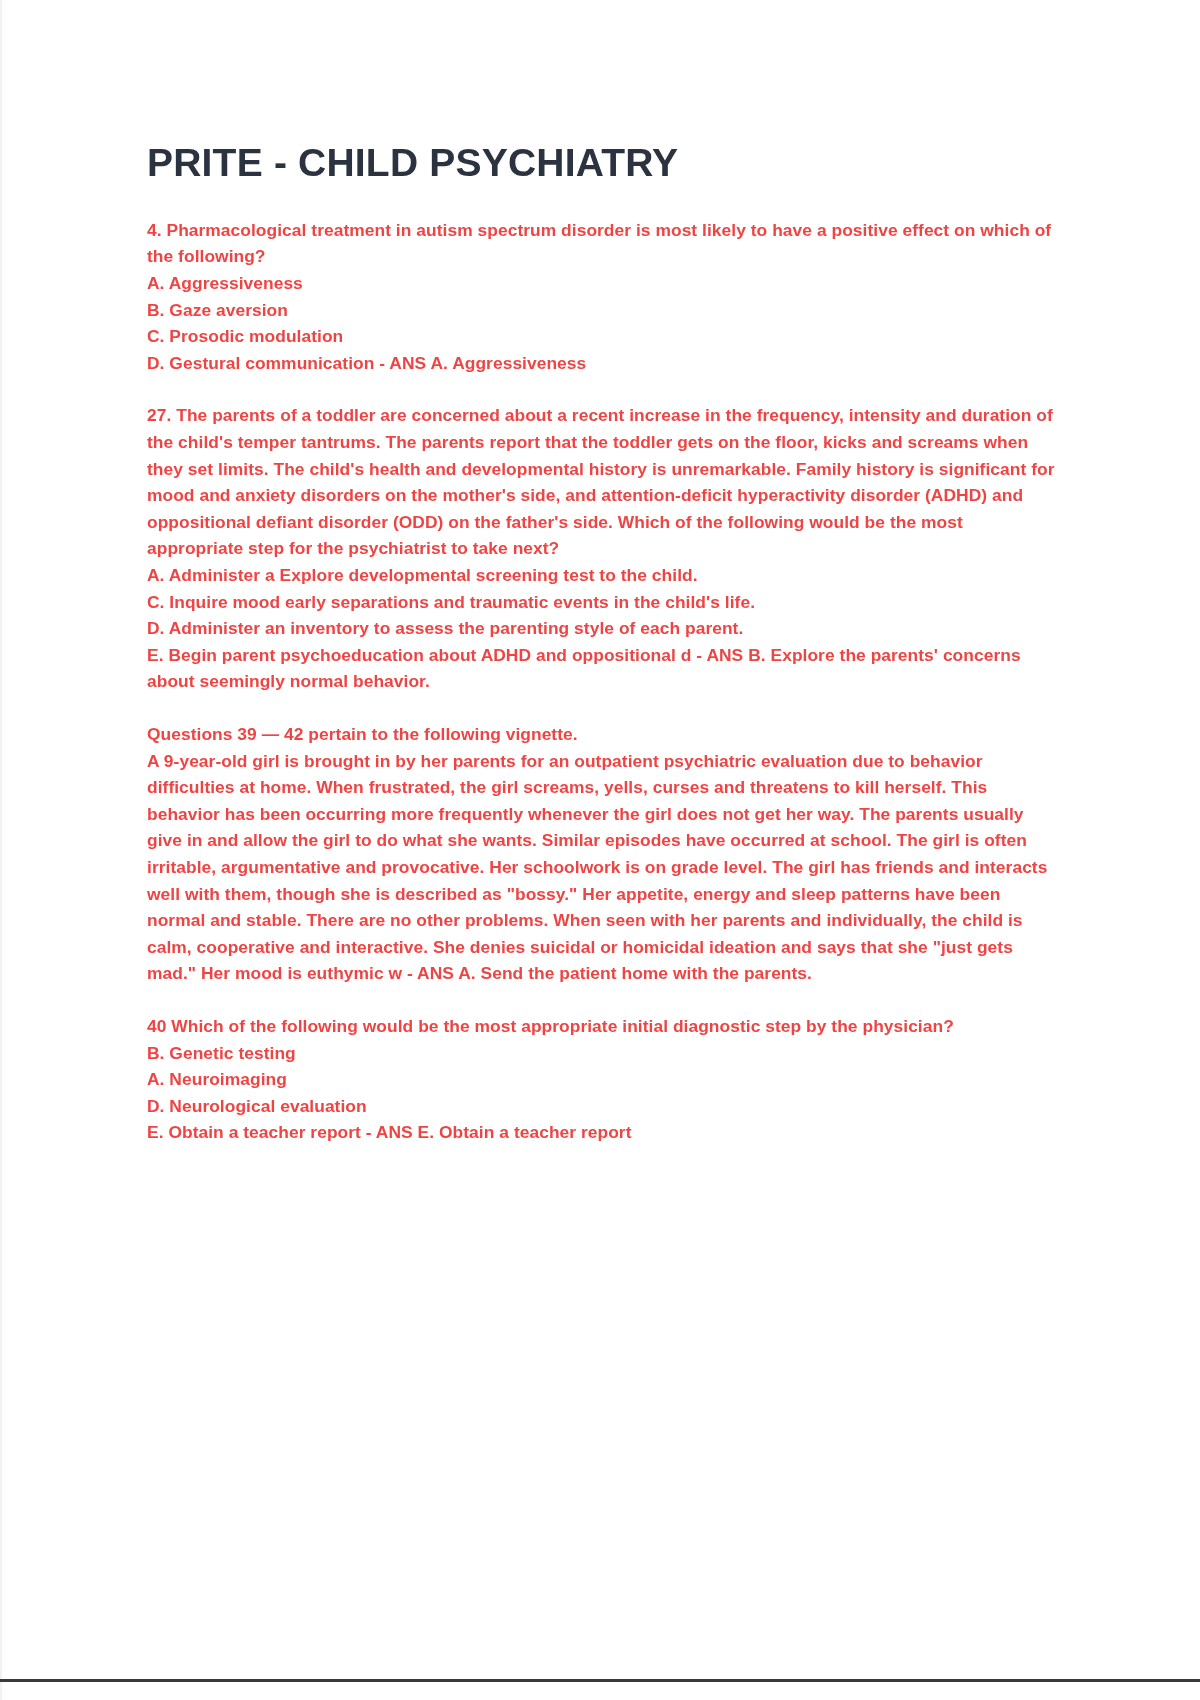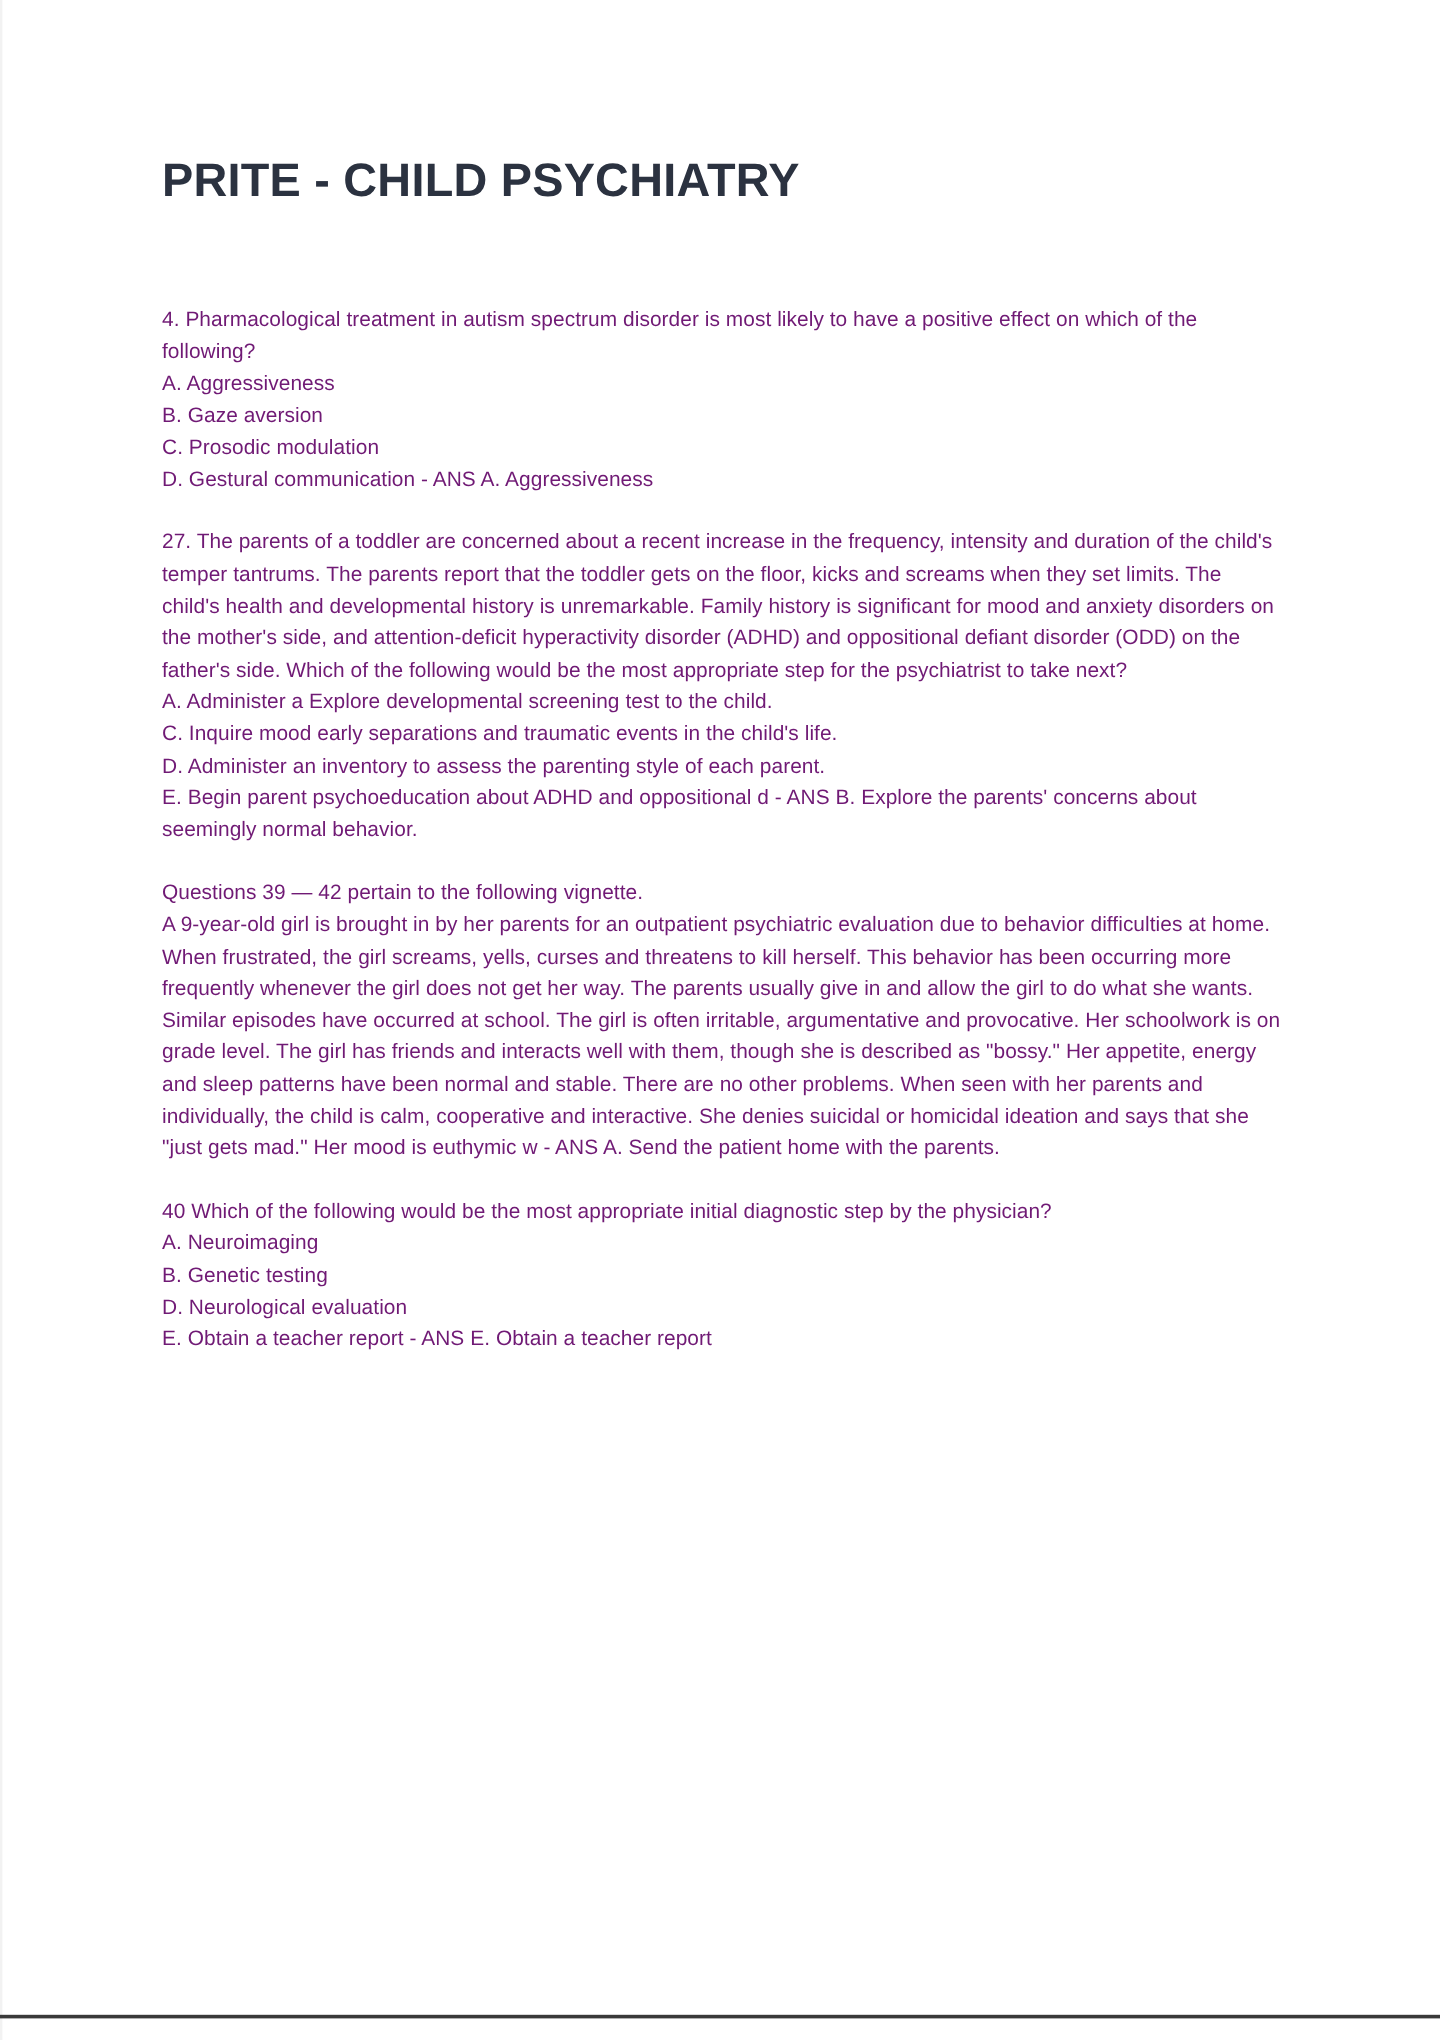--- a/index.html
+++ b/index.html
@@ -14,41 +14,42 @@
     font-family: "Liberation Sans", sans-serif;
     color: #1d1d1f;
     overflow: hidden;
   }
   .page {
     position: relative;
     width: 1200px;
     height: 1700px;
     background: #ffffff;
     box-sizing: border-box;
-    padding: 0;
+    padding: 12px;
   }
   .page-inner {
     padding: 0 130px 0 135px;
   }
   .doc-title {
     font-size: 39px;
     font-weight: bold;
     letter-spacing: 0.2px;
     color: #2b3240;
     margin: 0;
     padding-top: 130px;
     line-height: 1.1;
     font-family: "Liberation Sans", sans-serif;
   }
   .content {
-    margin-top: 80px;
+    margin-top: 32px;
     font-size: 17.4px;
     line-height: 26.6px;
-    color: #701a75;
+    color: #ef4444;
     letter-spacing: 0.05px;
+    font-weight: bold;
   }
   .block {
     margin: 0 0 26px 0;
   }
   .block:last-child {
     margin-bottom: 0;
   }
   .line {
     margin: 0;
     padding: 0;
@@ -104,22 +105,22 @@
         <p class="para">E. Begin parent psychoeducation about ADHD and oppositional d - ANS B. Explore the parents' concerns about seemingly normal behavior.</p>
       </div>
 
       <div class="block">
         <p class="line">Questions 39 — 42 pertain to the following vignette.</p>
         <p class="para">A 9-year-old girl is brought in by her parents for an outpatient psychiatric evaluation due to behavior difficulties at home. When frustrated, the girl screams, yells, curses and threatens to kill herself. This behavior has been occurring more frequently whenever the girl does not get her way. The parents usually give in and allow the girl to do what she wants. Similar episodes have occurred at school. The girl is often irritable, argumentative and provocative. Her schoolwork is on grade level. The girl has friends and interacts well with them, though she is described as "bossy." Her appetite, energy and sleep patterns have been normal and stable. There are no other problems. When seen with her parents and individually, the child is calm, cooperative and interactive. She denies suicidal or homicidal ideation and says that she "just gets mad." Her mood is euthymic w - ANS A. Send the patient home with the parents.</p>
       </div>
 
       <div class="block">
         <p class="para">40 Which of the following would be the most appropriate initial diagnostic step by the physician?</p>
+        <p class="line">B. Genetic testing</p>
         <p class="line">A. Neuroimaging</p>
-        <p class="line">B. Genetic testing</p>
         <p class="line">D. Neurological evaluation</p>
         <p class="line">E. Obtain a teacher report - ANS E. Obtain a teacher report</p>
       </div>
 
     </div>
   </div>
 
   <div class="footer-rule"></div>
 </div>
 

